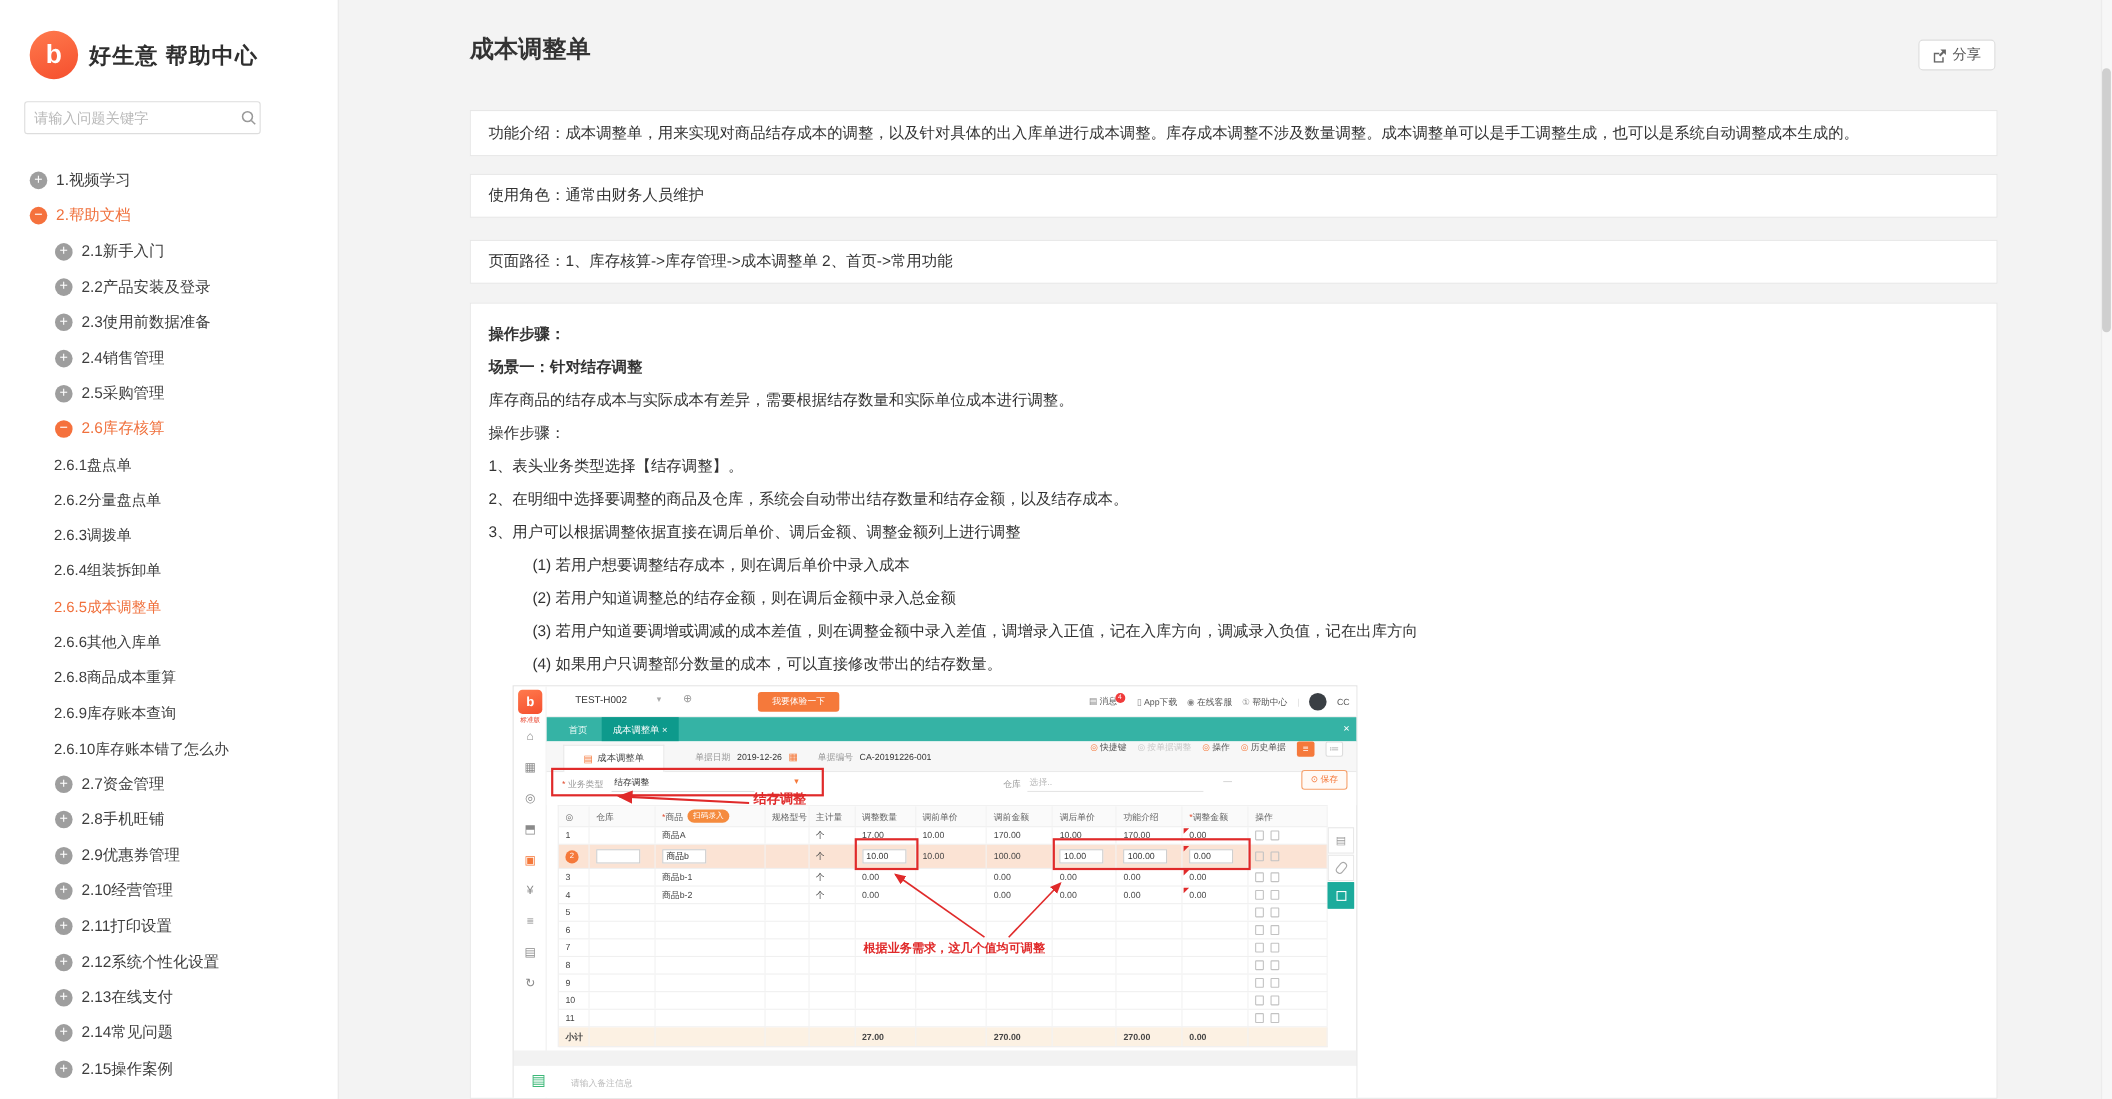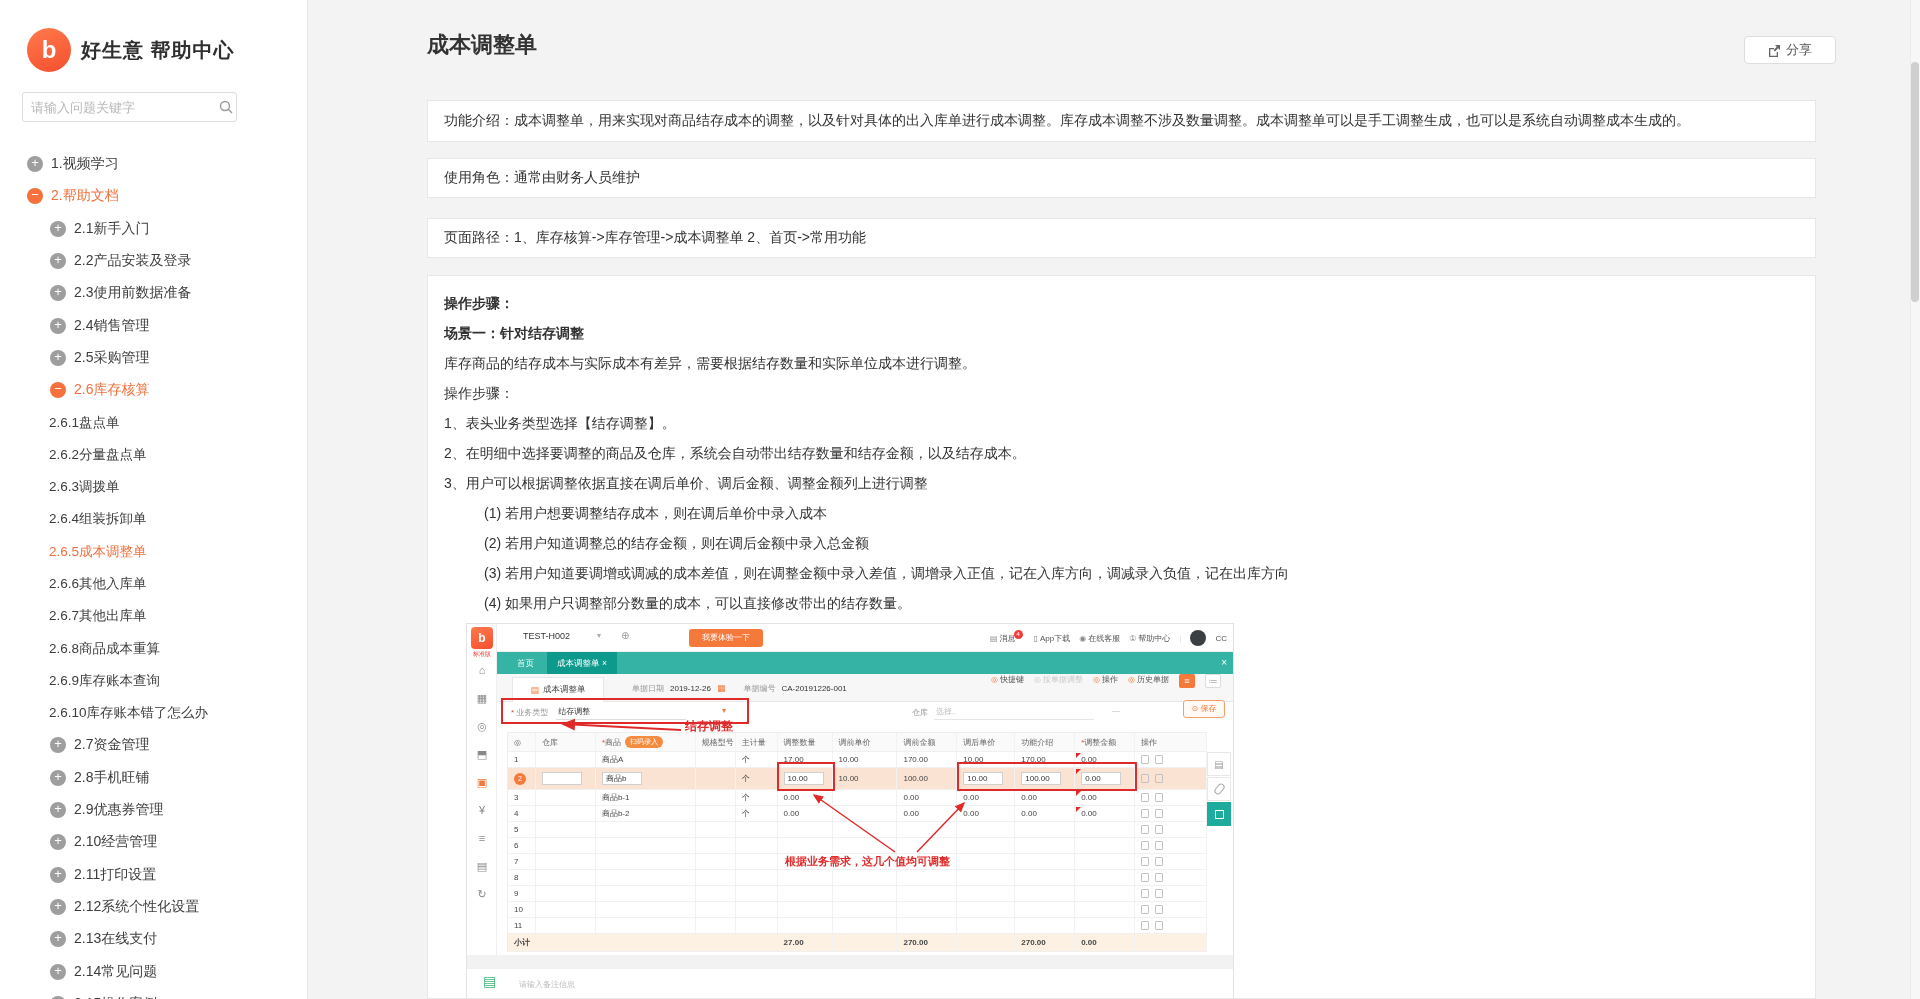--- a/index.html
+++ b/index.html
@@ -20,21 +20,21 @@
   .nav-item.lvl1 { padding-left:27px; }
   .nav-item.lvl2 { padding-left:50px; }
   .nav-item.lvl3 { padding-left:49px; font-size:13.5px; }
   .nav-item.active { color:#f0703c; }
   .tree-icon { width:16px; height:16px; border-radius:50%; background:#9e9e9e; color:#fff; font-size:13px; line-height:14px; text-align:center; margin-right:8px; flex:0 0 16px; }
   .tree-icon.minus { background:#f5713d; }
 
   
   .content { position:absolute; left:309px; top:0; width:1601px; height:999px; }
   .page-title { position:absolute; left:118px; top:30px; font-size:22px; color:#333; }
-  .share-btn { position:absolute; left:1435px; top:36px; width:92px; height:28px; background:#fff; border:1px solid #ddd; border-radius:4px; display:flex; align-items:center; justify-content:center; gap:5px; font-size:13px; color:#555; cursor:pointer; }
+  .share-btn { position:absolute; left:1435px; top:36px; width:70px; height:28px; background:#fff; border:1px solid #ddd; border-radius:4px; display:flex; align-items:center; justify-content:center; gap:5px; font-size:13px; color:#555; cursor:pointer; }
   .ibox { position:absolute; left:118px; width:1389px; background:#fff; border:1px solid #e7e7e7; font-size:14px; color:#333; display:flex; align-items:center; padding-left:16px; white-space:nowrap; overflow:hidden; }
   .ibox1 { top:100px; height:42px; }
   .ibox2 { top:158px; height:40px; }
   .ibox3 { top:218px; height:40px; }
   .bigbox { position:absolute; left:118px; top:275px; width:1389px; height:724px; background:#fff; border:1px solid #e7e7e7; overflow:hidden; }
   .article { padding:12px 16px 0 16px; }
   .article p { font-size:14px; color:#333; line-height:30px; height:30px; white-space:nowrap; overflow:hidden; }
   .article p.bold { font-weight:bold; }
   .article p.ind { padding-left:40px; }
 
@@ -181,23 +181,20 @@
         <div class="nav-item lvl3">
           <span class="nav-label">2.6.4组装拆卸单</span>
         </div>
         <div class="nav-item lvl3 active">
           <span class="nav-label">2.6.5成本调整单</span>
         </div>
         <div class="nav-item lvl3">
           <span class="nav-label">2.6.6其他入库单</span>
         </div>
         <div class="nav-item lvl3">
-          <span class="nav-label">2.6.7其他出库单</span>
-        </div>
-        <div class="nav-item lvl3">
           <span class="nav-label">2.6.8商品成本重算</span>
         </div>
         <div class="nav-item lvl3">
           <span class="nav-label">2.6.9库存账本查询</span>
         </div>
         <div class="nav-item lvl3">
           <span class="nav-label">2.6.10库存账本错了怎么办</span>
         </div>
         <div class="nav-item lvl2">
           <span class="tree-icon plus">+</span>

